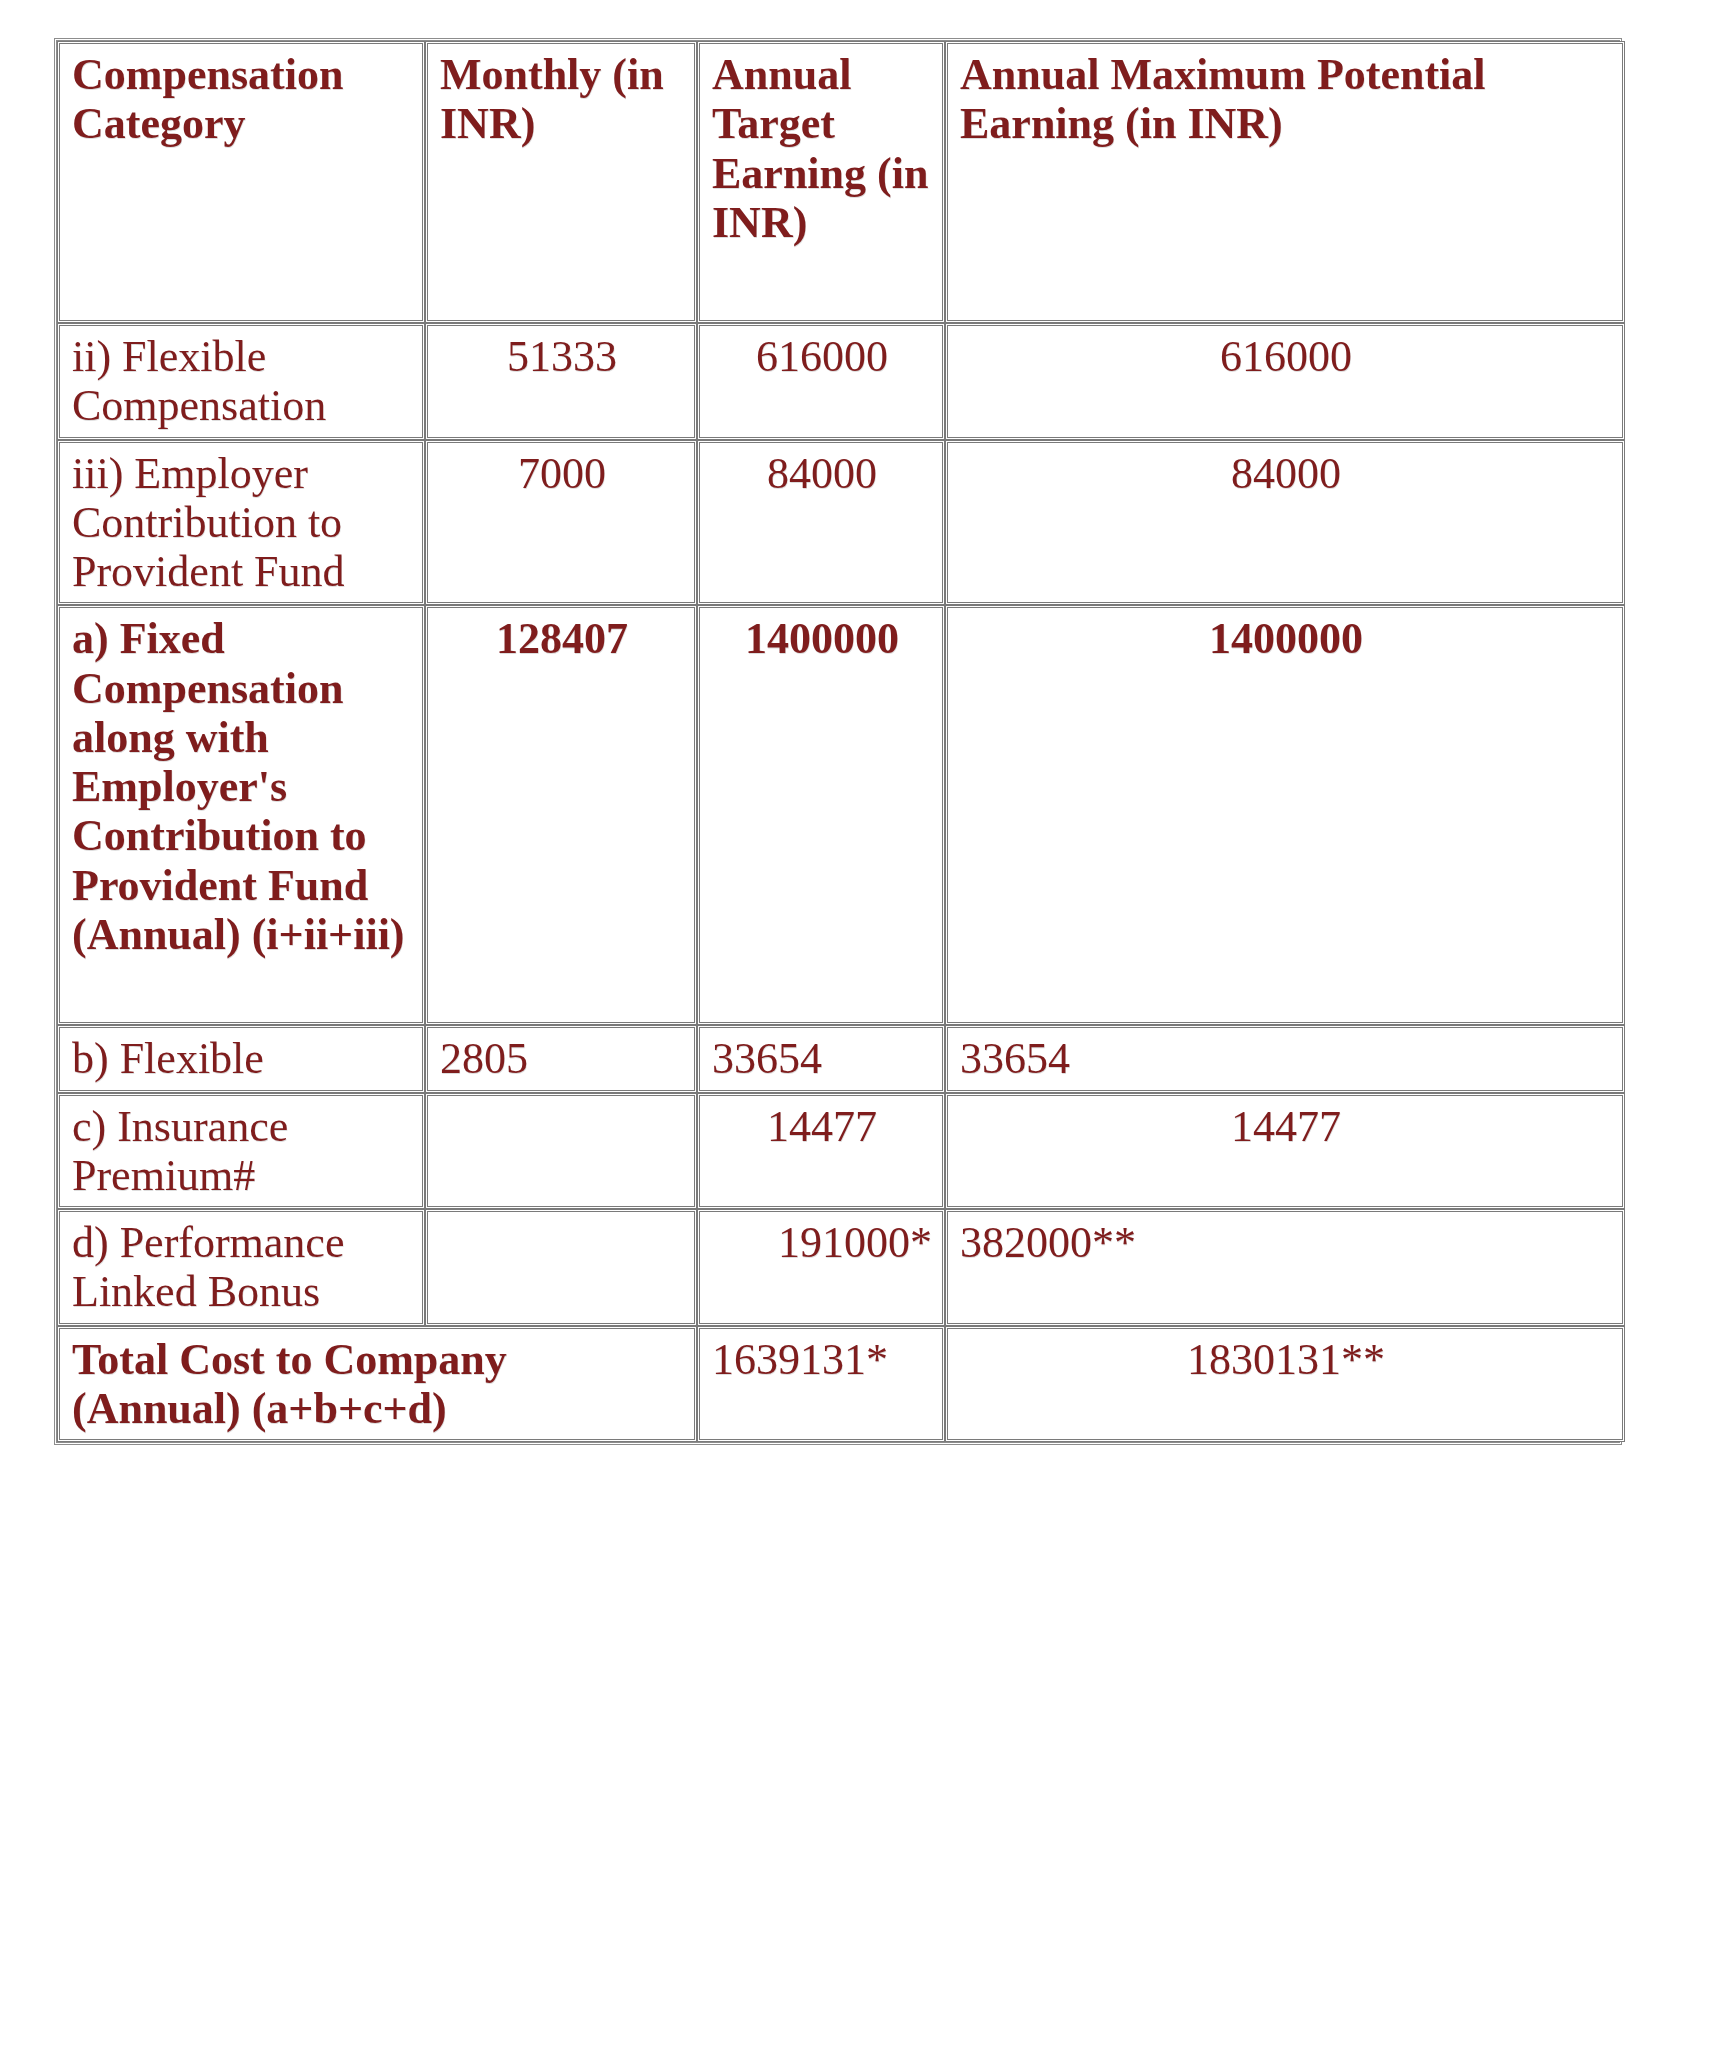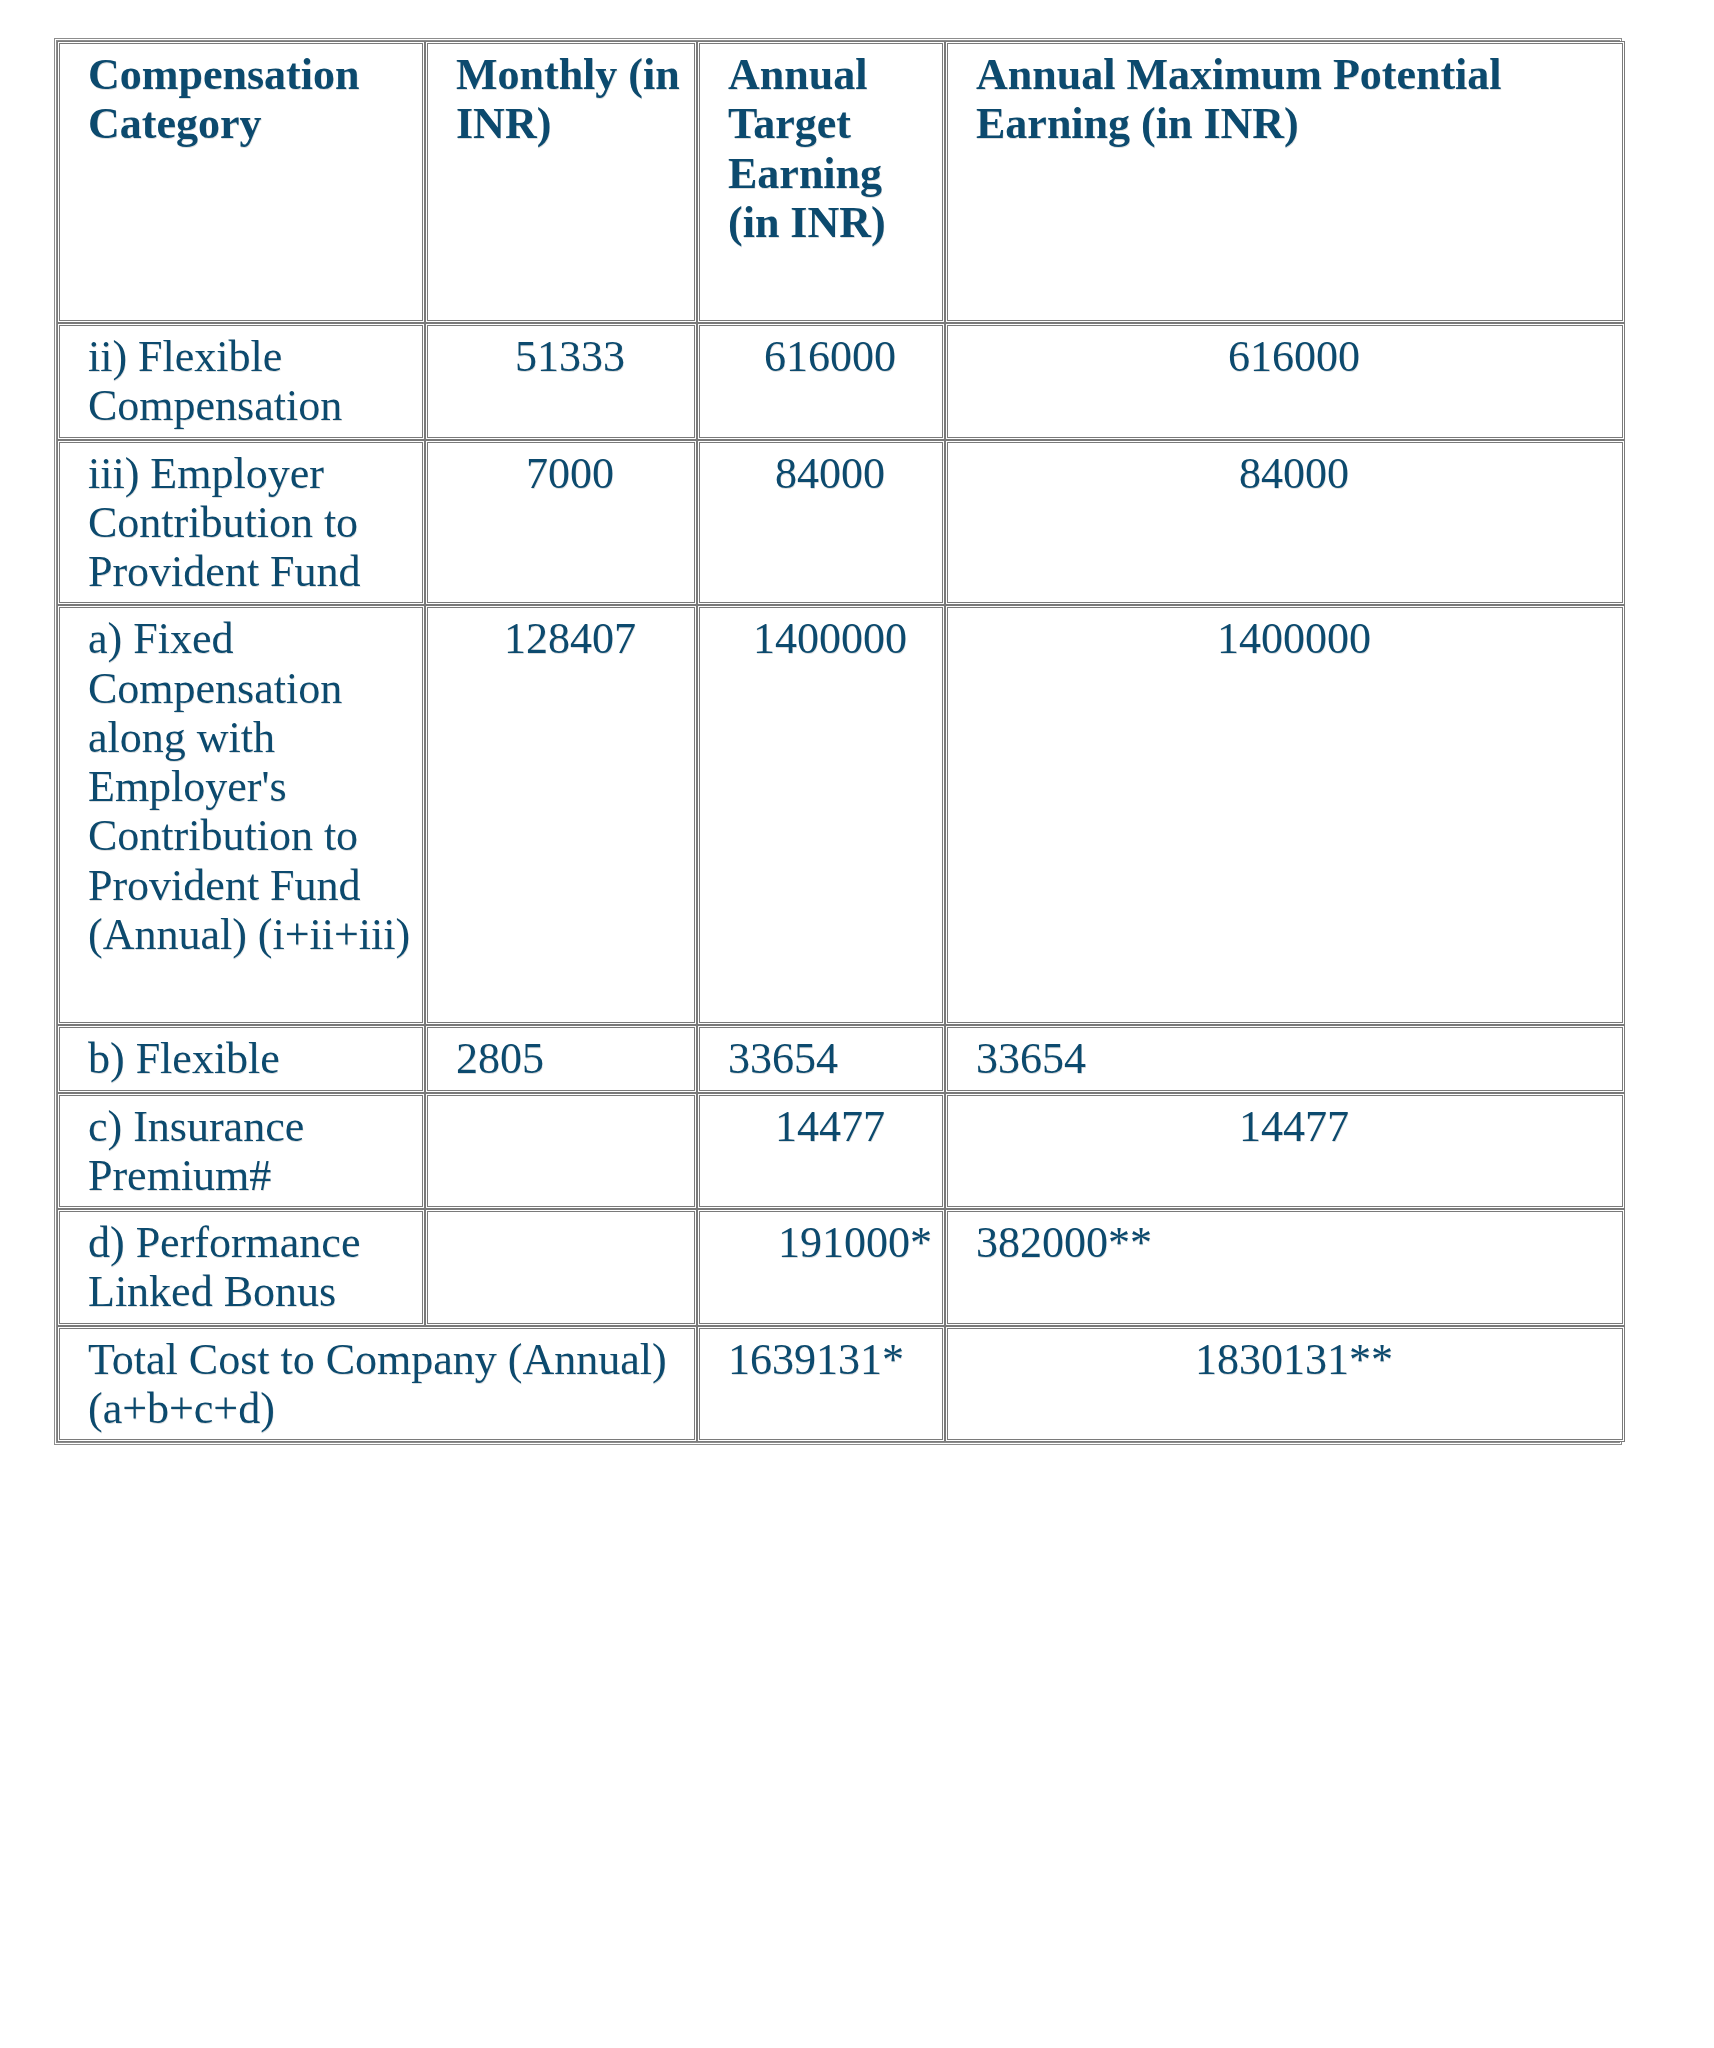--- a/index.html
+++ b/index.html
@@ -37,25 +37,25 @@
   table.comp-table {
     border-collapse: separate;
     border-spacing: 0;
     width: 100%;
     table-layout: fixed;
     background: #ffffff;
   }
 
   table.comp-table td {
     border: 3px double #7a7a7a;
-    padding: 6px 10px 6px 28px;
+    padding: 6px 10px 6px 12px;
     vertical-align: top;
     font-size: 44px;
     line-height: 1.12;
-    color: #0c4a6e;
+    color: #7f1d1d;
     background: #ffffff;
     box-sizing: border-box;
     word-wrap: break-word;
     overflow-wrap: break-word;
   }
 
   
   col.c1 { width: 368px; }
   col.c2 { width: 272px; }
   col.c3 { width: 248px; }
@@ -63,21 +63,21 @@
 
   
   .hdr td {
     font-weight: bold;
     vertical-align: bottom;
     height: 282px;
     padding-bottom: 8px;
   }
 
   .bold-cell {
-    font-weight: normal;
+    font-weight: bold;
     margin-left: 43px;
   }
 
   .vmid { vertical-align: middle; text-align: center; }
   .vtop { vertical-align: top; }
 
   .row-tall td { height: 420px; }
 
   .indent-val { padding-left: 28px; text-align: right; }
 

